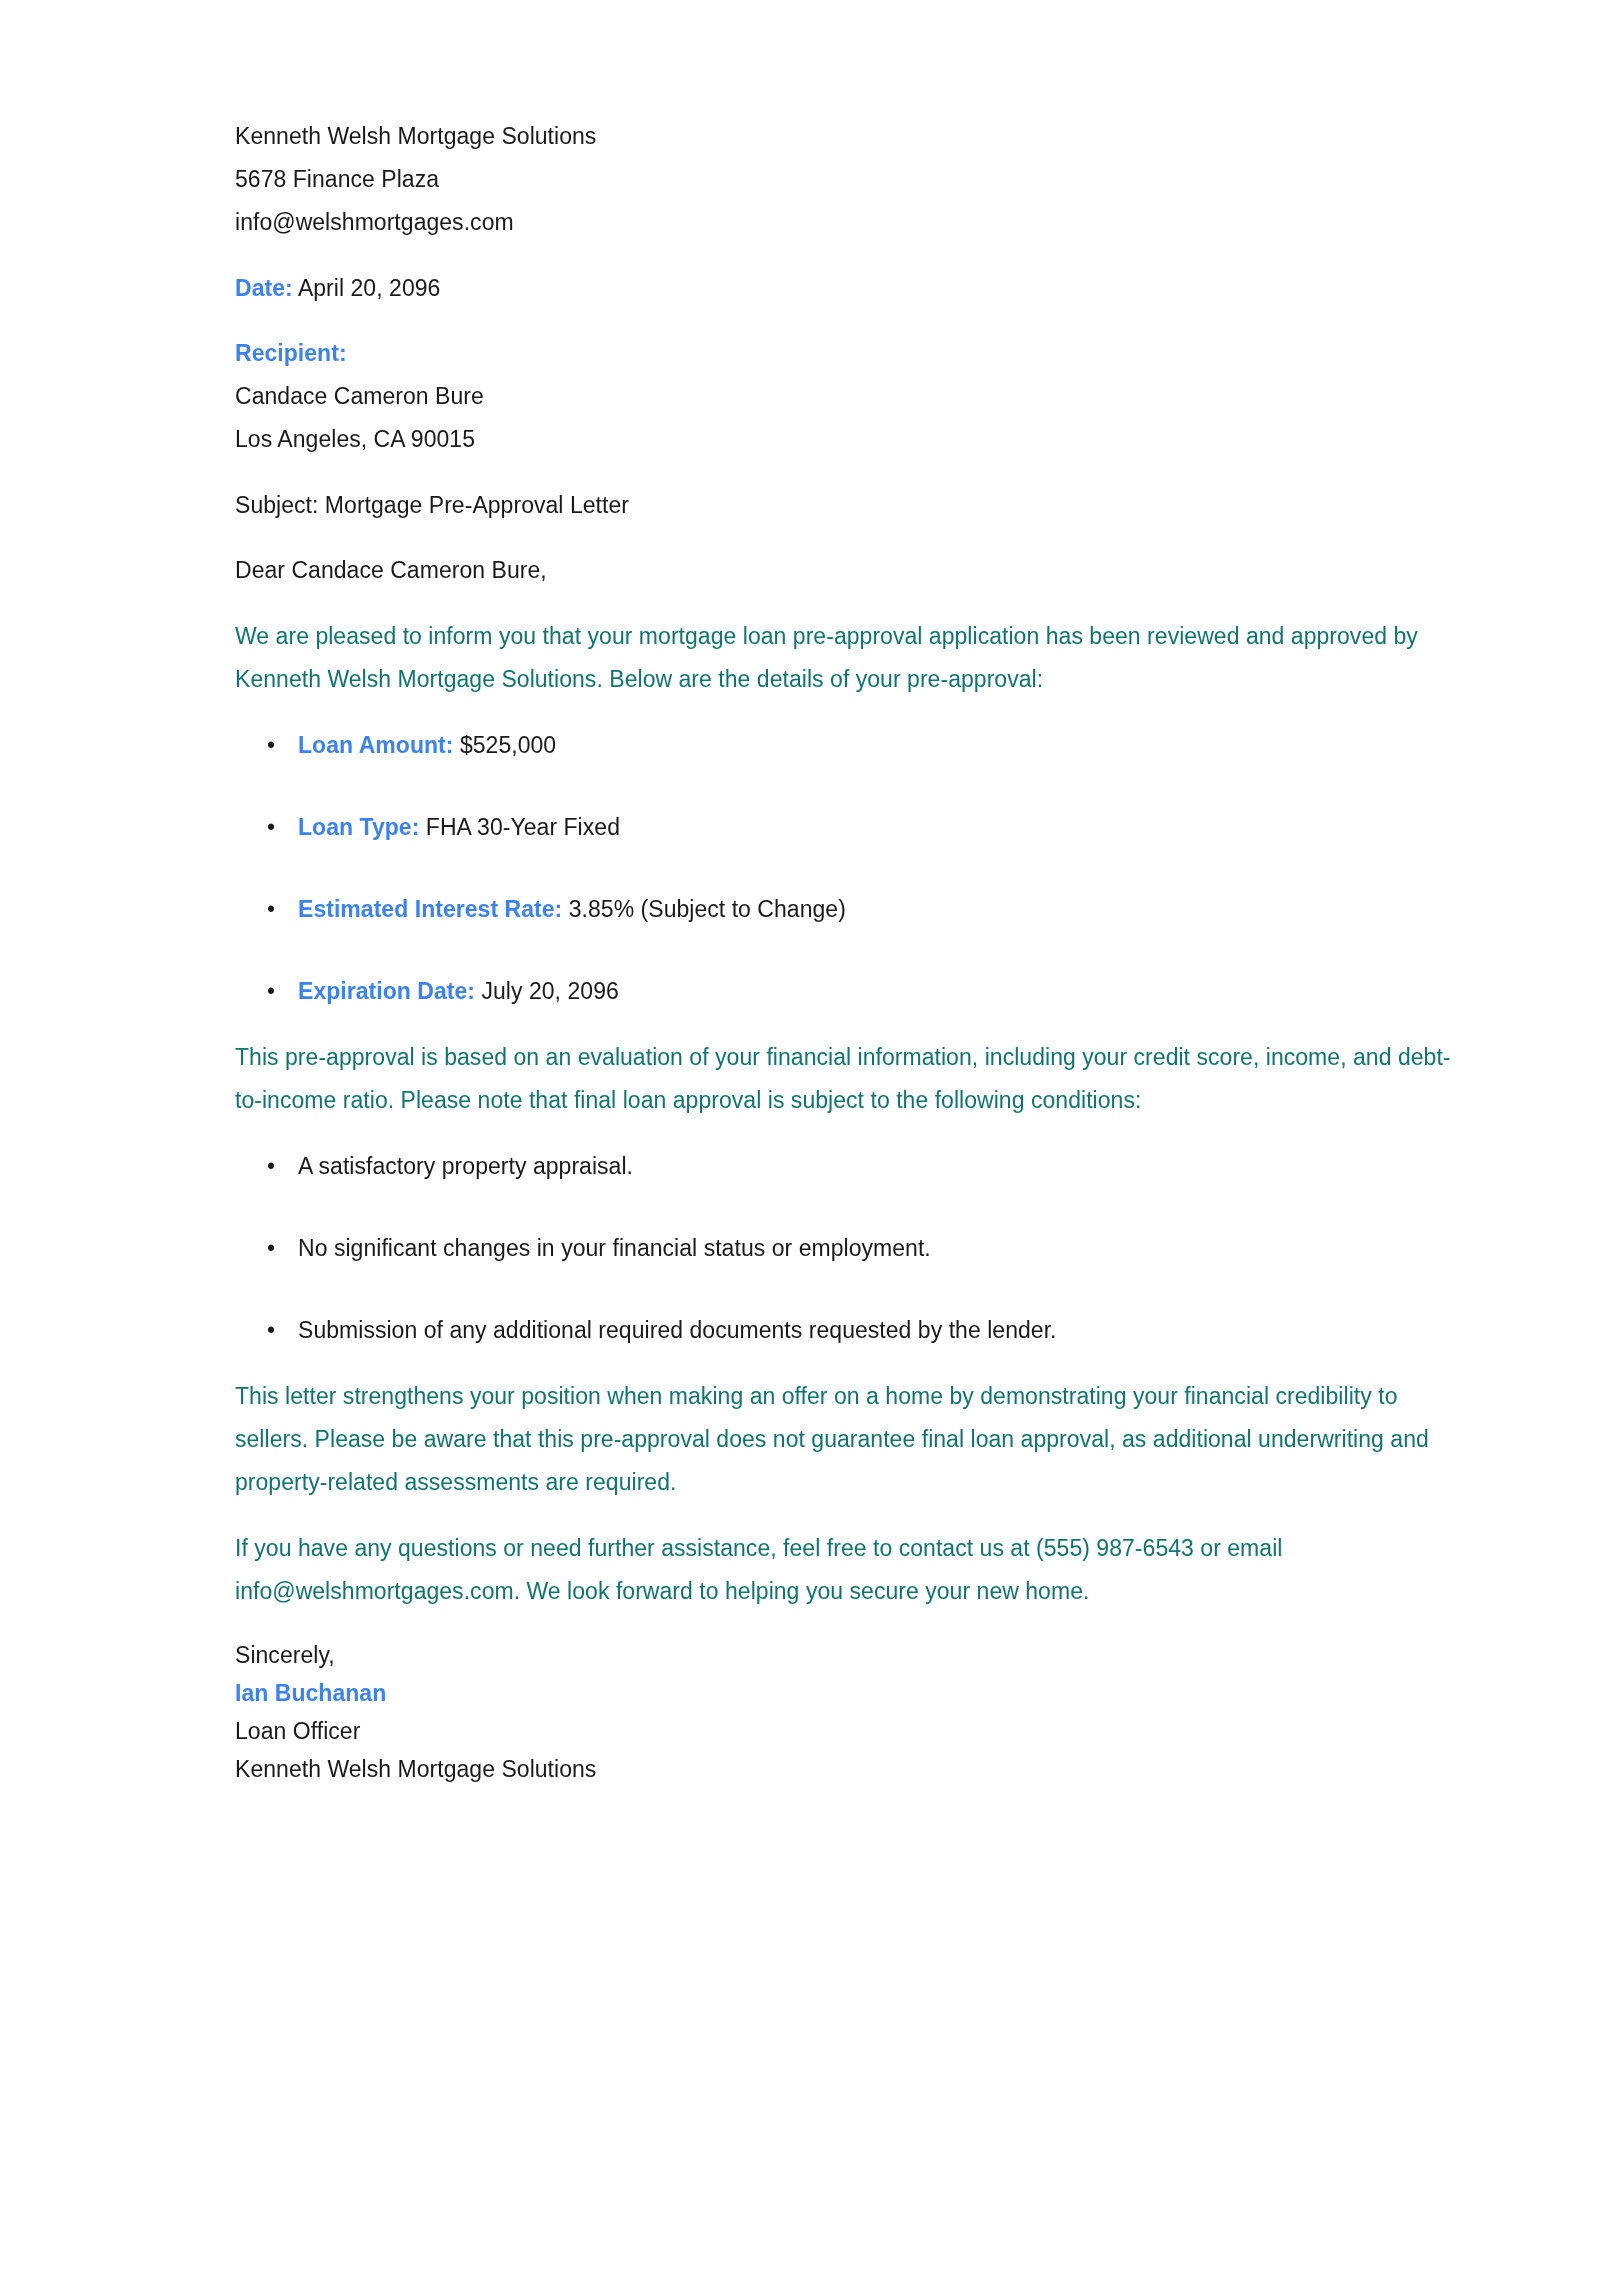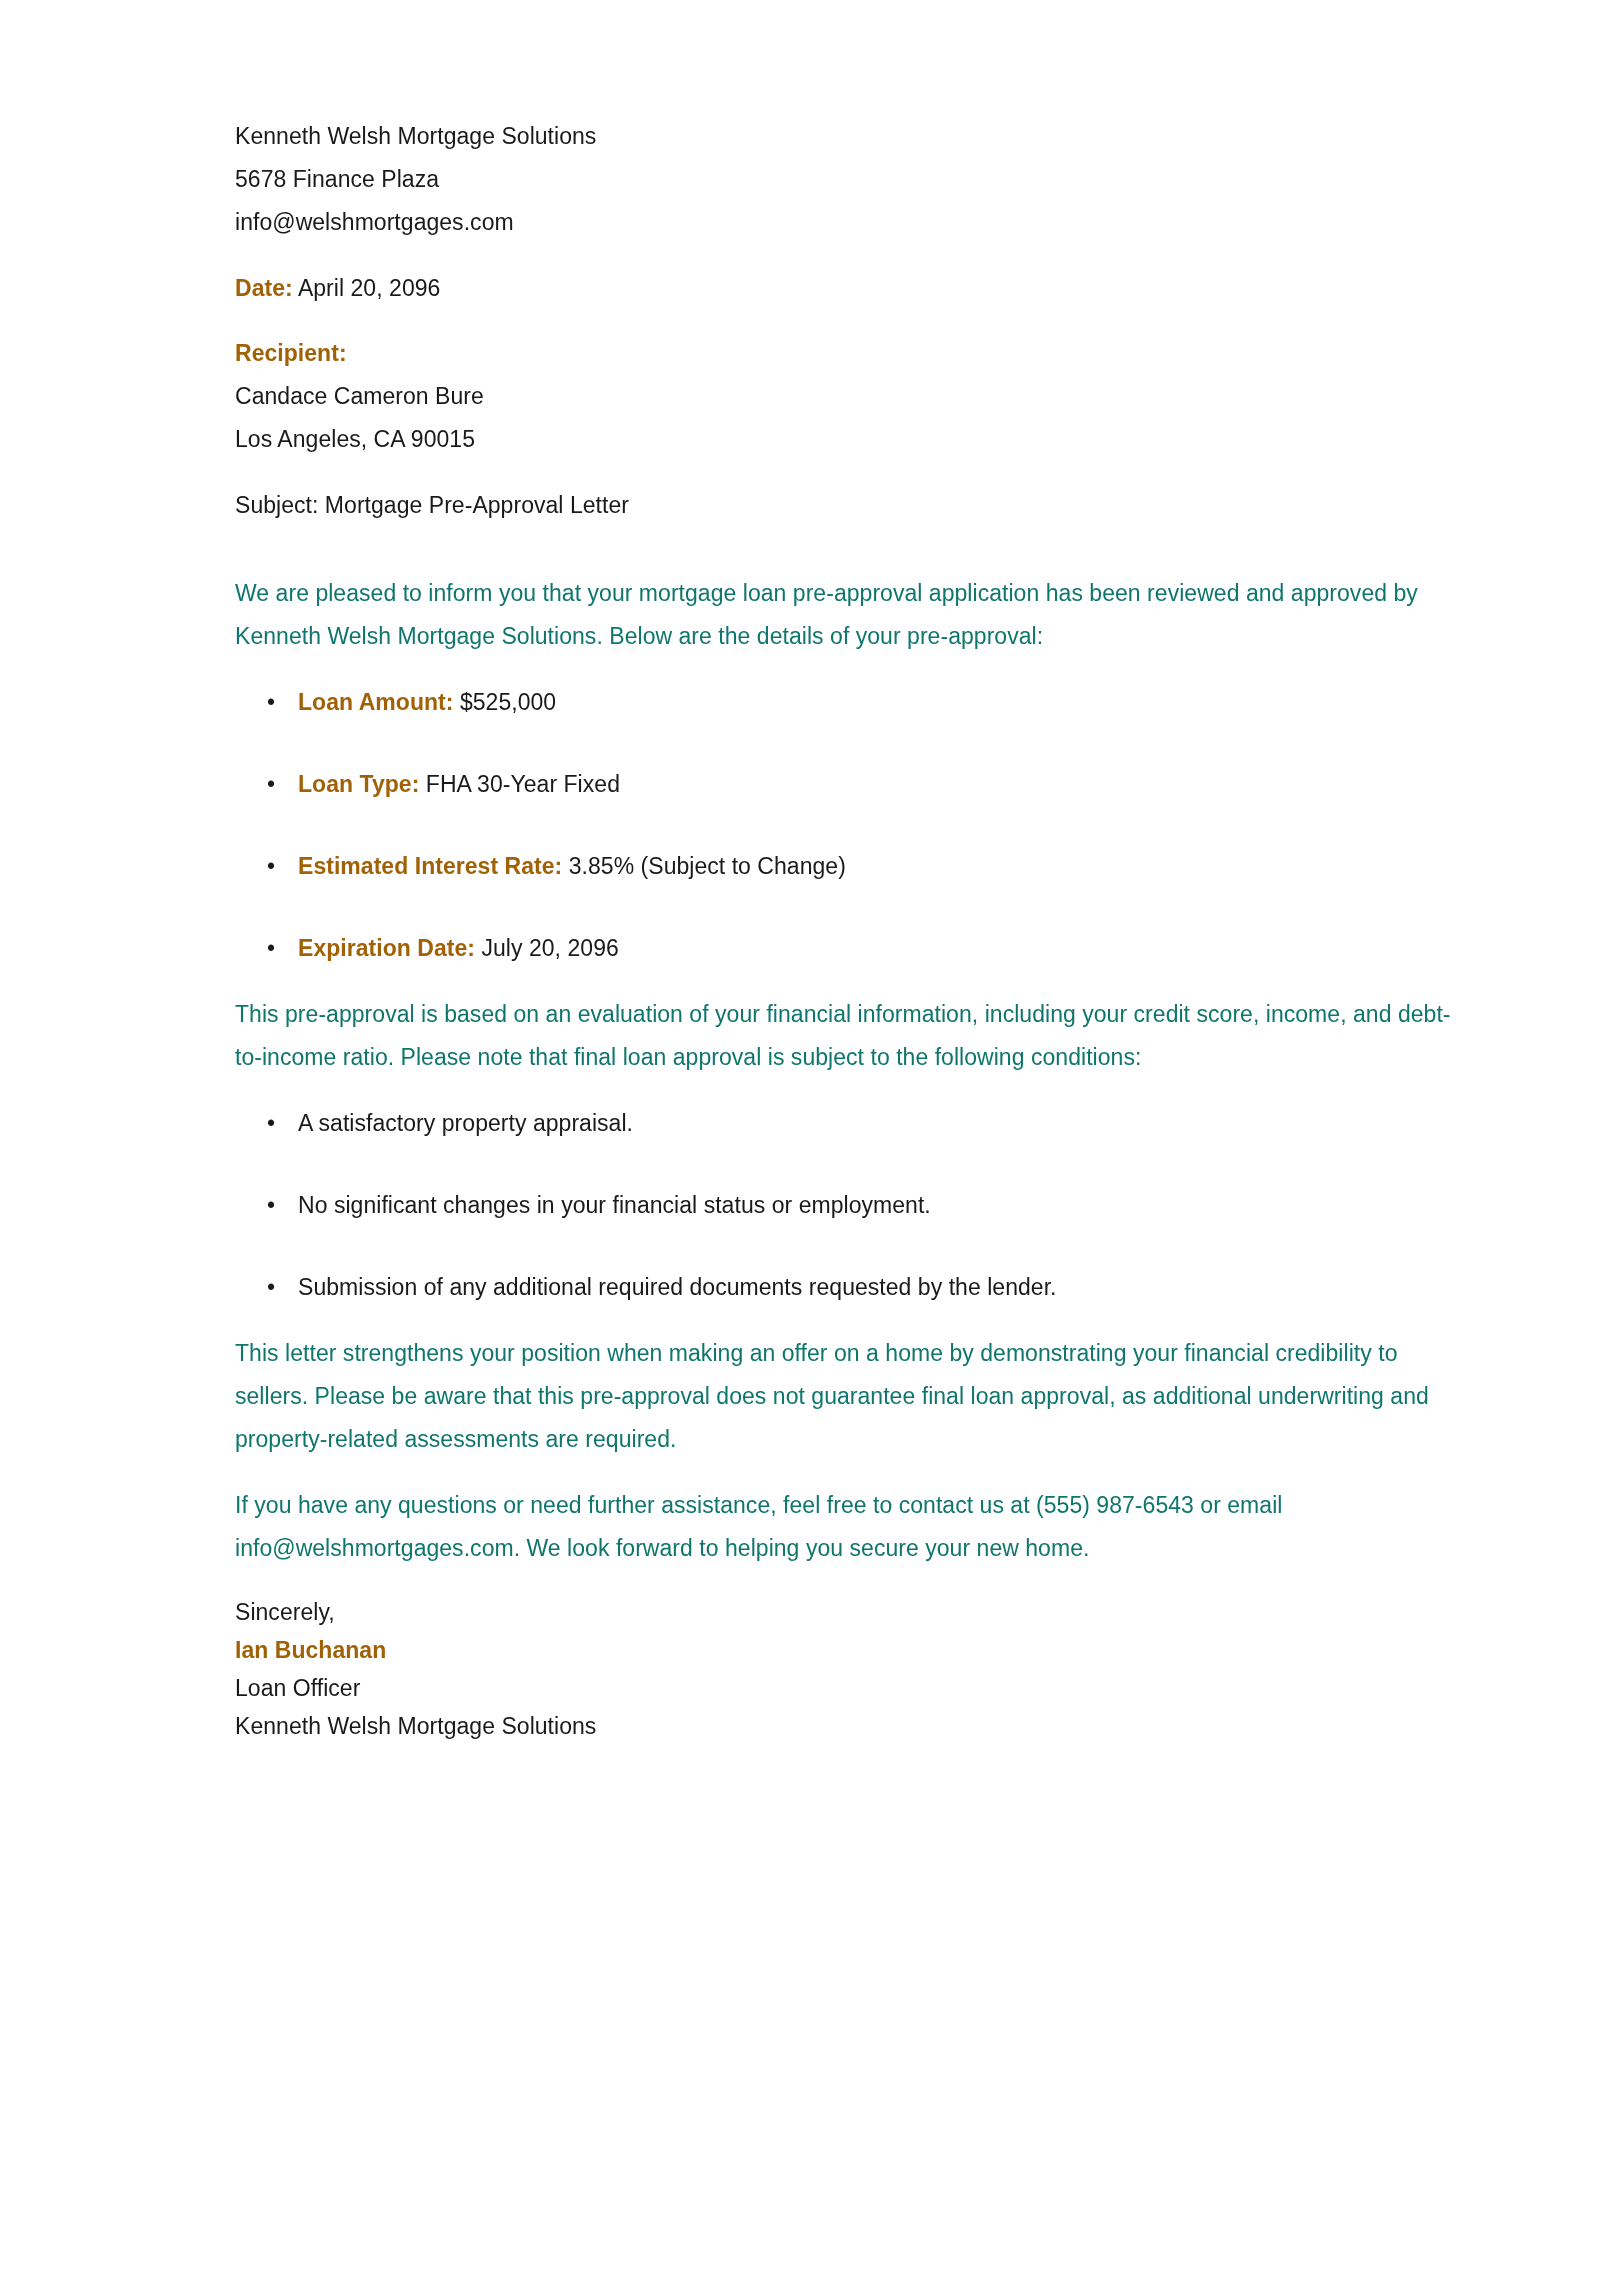--- a/index.html
+++ b/index.html
@@ -40,21 +40,21 @@
   .para {
     font-size: 23px;
     line-height: 43px;
     letter-spacing: 0.04px;
     color: #0f766e;
     margin: 0;
   }
 
   .b {
     font-weight: bold;
-    color: #a16207;
+    color: #3b82f6;
   }
 
   
   .block-gap-sender { height: 23px; }
   .gap-md  { height: 22.4px; }
   .gap-lg  { height: 23px; }
 
   
   ul.bullets {
     list-style: none;
@@ -111,20 +111,21 @@
       <div class="line">Candace Cameron Bure</div>
       <div class="line">Los Angeles, CA 90015</div>
     </div>
 
     <div class="gap-md"></div>
 
     <div class="line">Subject: Mortgage Pre-Approval Letter</div>
 
     <div class="gap-md"></div>
 
+    <div class="line">Dear Candace Cameron Bure,</div>
 
     <div class="gap-md"></div>
 
     <p class="para">We are pleased to inform you that your mortgage loan pre-approval application has been reviewed and approved by Kenneth Welsh Mortgage Solutions. Below are the details of your pre-approval:</p>
 
     <div class="list-wrap">
       <ul class="bullets">
         <li>
           <span class="dot">•</span><span class="b">Loan Amount:</span> <span>$525,000</span>
         </li>

